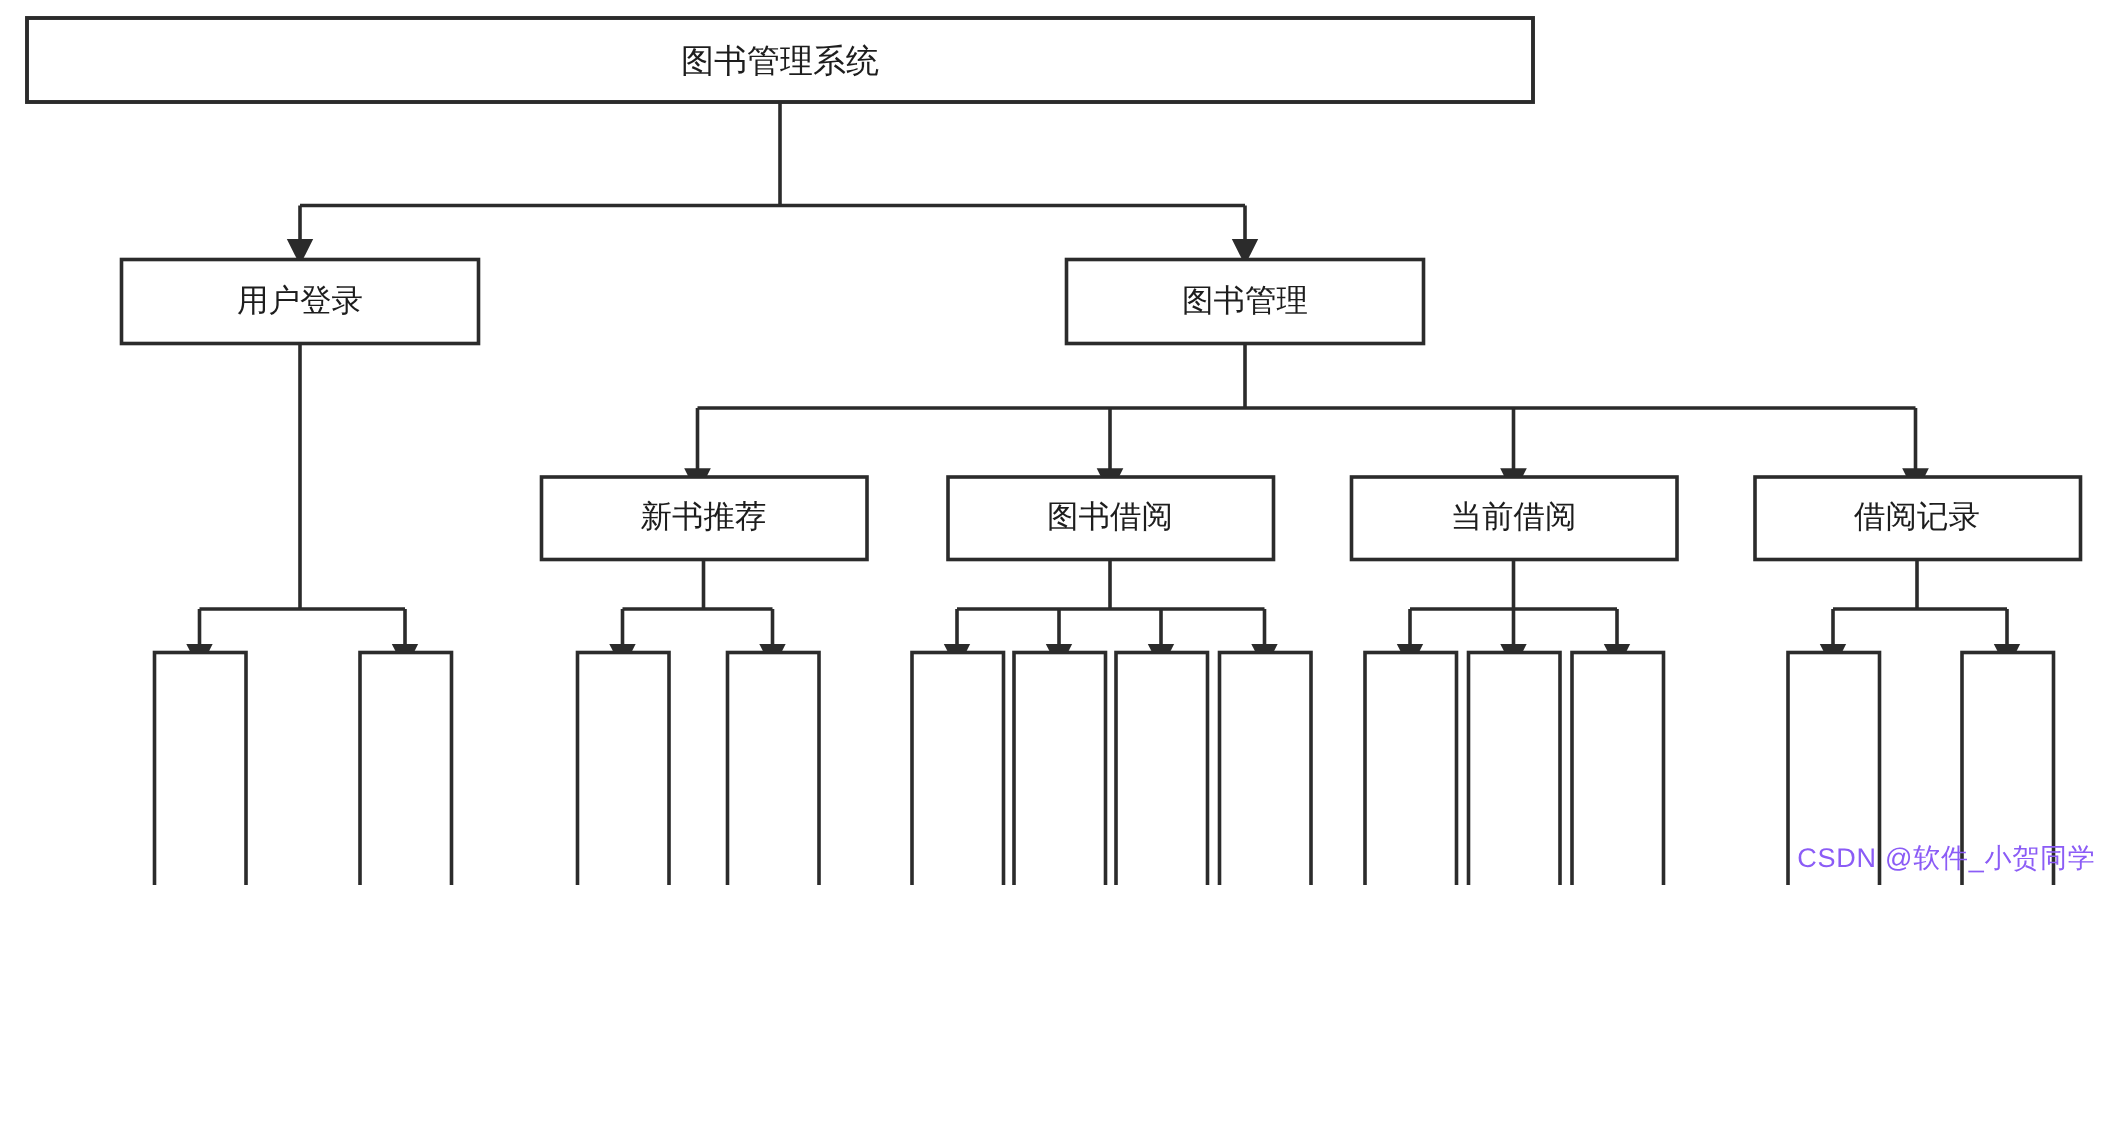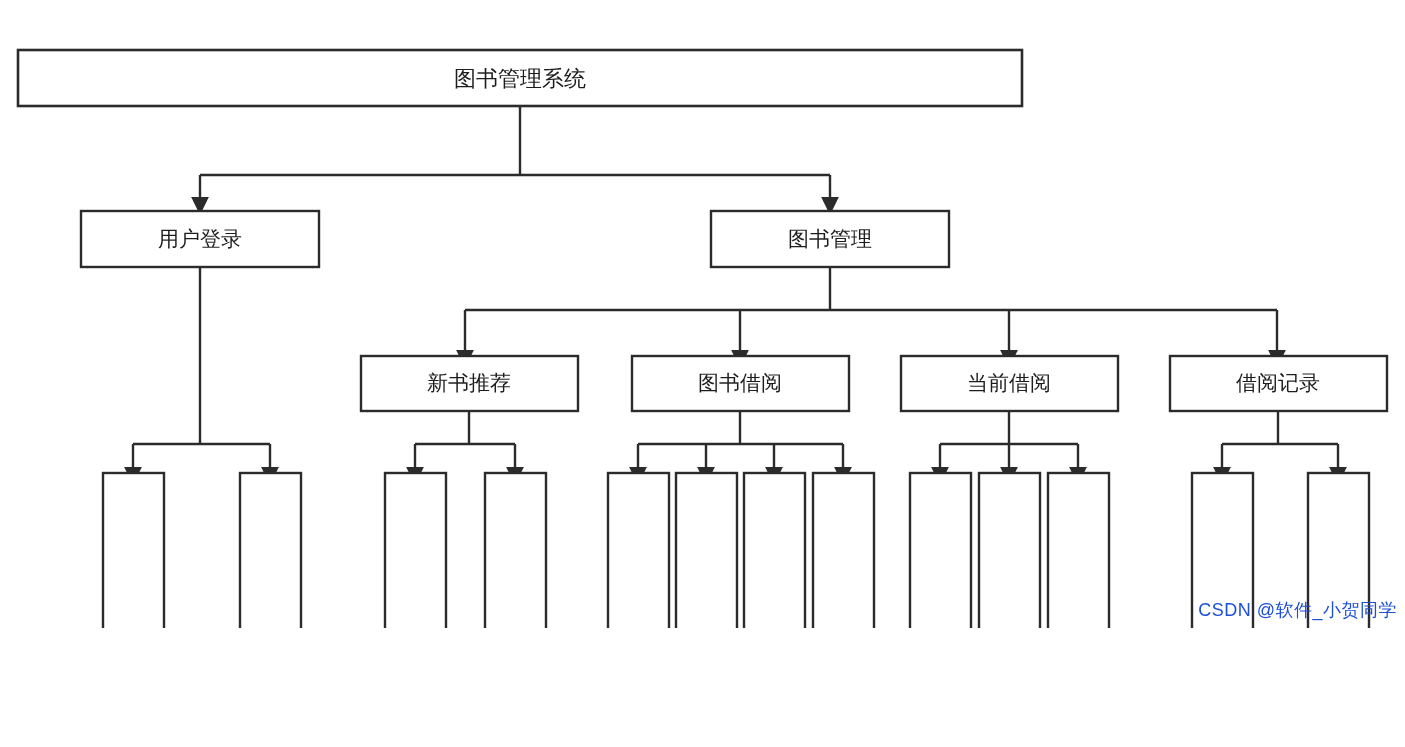--- a/index.html
+++ b/index.html
@@ -10,21 +10,20 @@
   }
   body {
     font-family: "Liberation Sans", "DejaVu Sans", sans-serif;
   }
   #diagram-root {
     position: relative;
     width: 1405px;
     height: 590px;
     background: #ffffff;
     overflow: hidden;
-    margin-top: 38px;
   }
   svg.diagram-canvas {
     position: absolute;
     left: 0;
     top: 0;
     width: 1405px;
     height: 747px;
     display: block;
   }
   .node-box {
@@ -67,21 +66,21 @@
     color: #1d1d1d;
     white-space: nowrap;
     pointer-events: none;
   }
   .watermark {
     position: absolute;
     right: 8px;
     bottom: 6px;
     font-family: "Liberation Sans", "DejaVu Sans", sans-serif;
     font-size: 18px;
-    color: #1d4ed8;
+    color: #8b5cf6;
     letter-spacing: 0.5px;
     user-select: none;
   }
 </style>
 </head>
 <body>
 
 <div id="diagram-root">
 
   <svg class="diagram-canvas" viewBox="0 0 1405 747">

